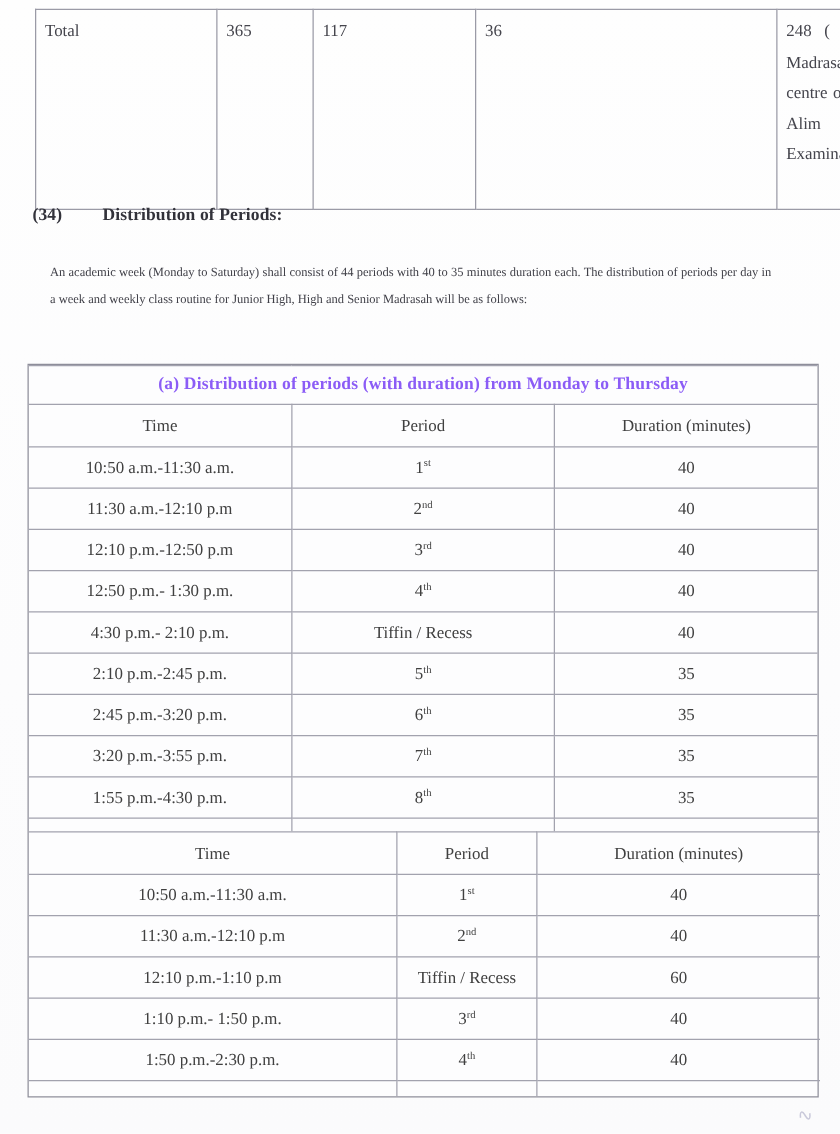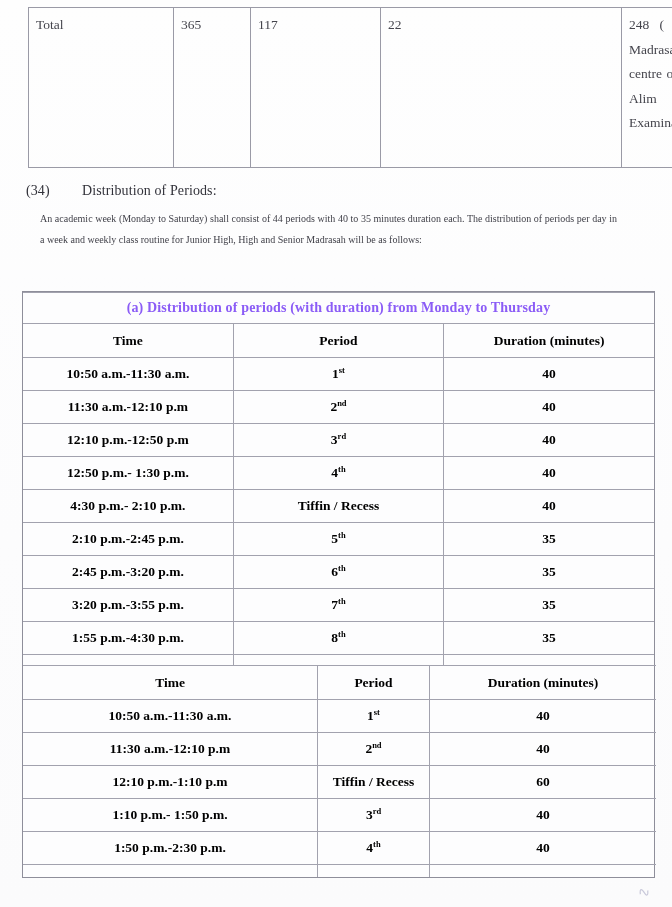--- a/index.html
+++ b/index.html
@@ -43,24 +43,24 @@
   .c-n1      { width: 47px;  }
   .c-n2      { width: 100px; }
   .c-n3      { width: 211px; }
   .c-note    { width: 153px; text-align: justify; text-align-last: justify; }
   .c-note .lastline { text-align: left; text-align-last: left; }
 
   
   .clause {
     position: absolute;
     left: 26px;
-    top: 183px;
+    top: 165px;
     width: 610px;
     font-size: 14px;
-    font-weight: normal;
+    font-weight: bold;
     letter-spacing: .1px;
     color: #32323a;
   }
   .clause .num { display: inline-block; width: 56px; }
 
   .para {
     position: absolute;
     left: 40px;
     top: 208px;
     width: 577px;
@@ -83,23 +83,23 @@
   .ptable {
     width: 100%;
     border-collapse: collapse;
     table-layout: fixed;
   }
   .ptable td, .ptable th {
     border-top: 1px solid #a2a2ae;
     border-bottom: 1px solid #a2a2ae;
     border-left: 1px solid #a2a2ae;
     border-right: 1px solid #a2a2ae;
-    font-weight: bold;
+    font-weight: normal;
     font-size: 13.5px;
-    color: #000000;
+    color: #404040;
     text-align: center;
     padding: 0;
   }
   .ptable .band {
     border-left: 0;
     border-right: 0;
     font-weight: bold;
     font-size: 14px;
     color: #8b5cf6;
     height: 30px;
@@ -160,21 +160,21 @@
 <body>
 
 <div class="page">
 
   <table class="top-table">
     <tbody>
       <tr>
         <td class="c-label">Total</td>
         <td class="c-n1">365</td>
         <td class="c-n2">117</td>
-        <td class="c-n3">22</td>
+        <td class="c-n3">36</td>
         <td class="c-note">
           <span>248 ( 238 days for the Madrasahs earmarked for centre of High Madrasah &amp; Alim</span>
           <span class="lastline" style="display:block">Examination)</span>
         </td>
       </tr>
     </tbody>
   </table>
 
   <div class="clause">
     <span class="num">(34)</span><span>Distribution of Periods:</span>

